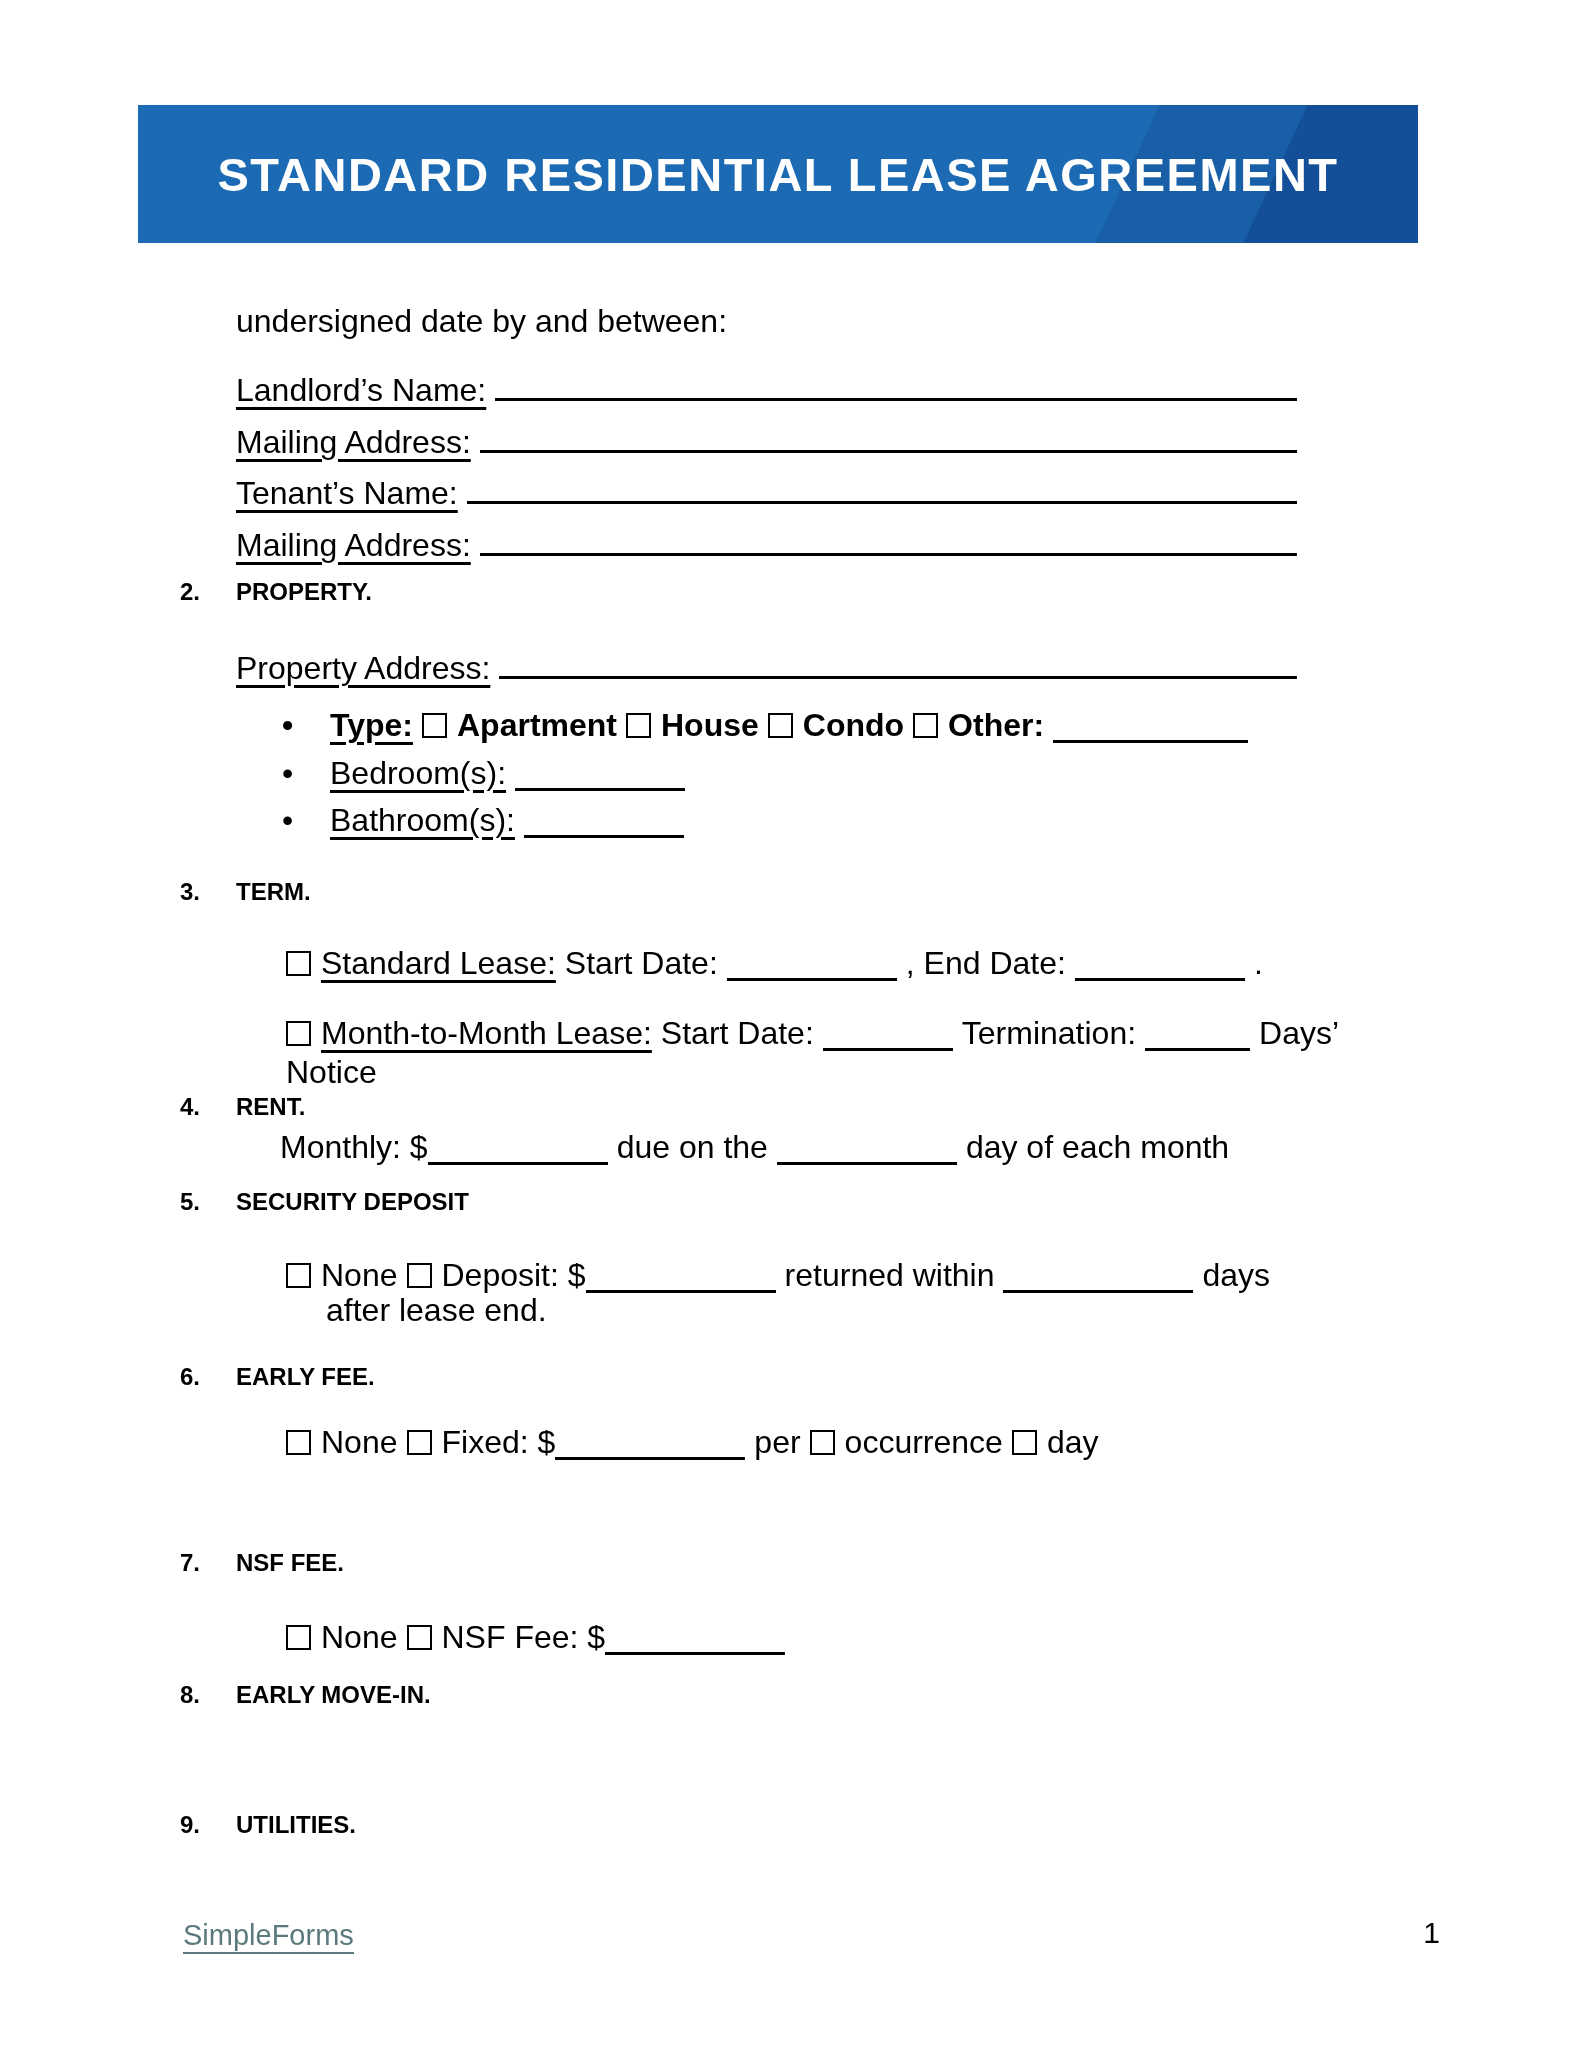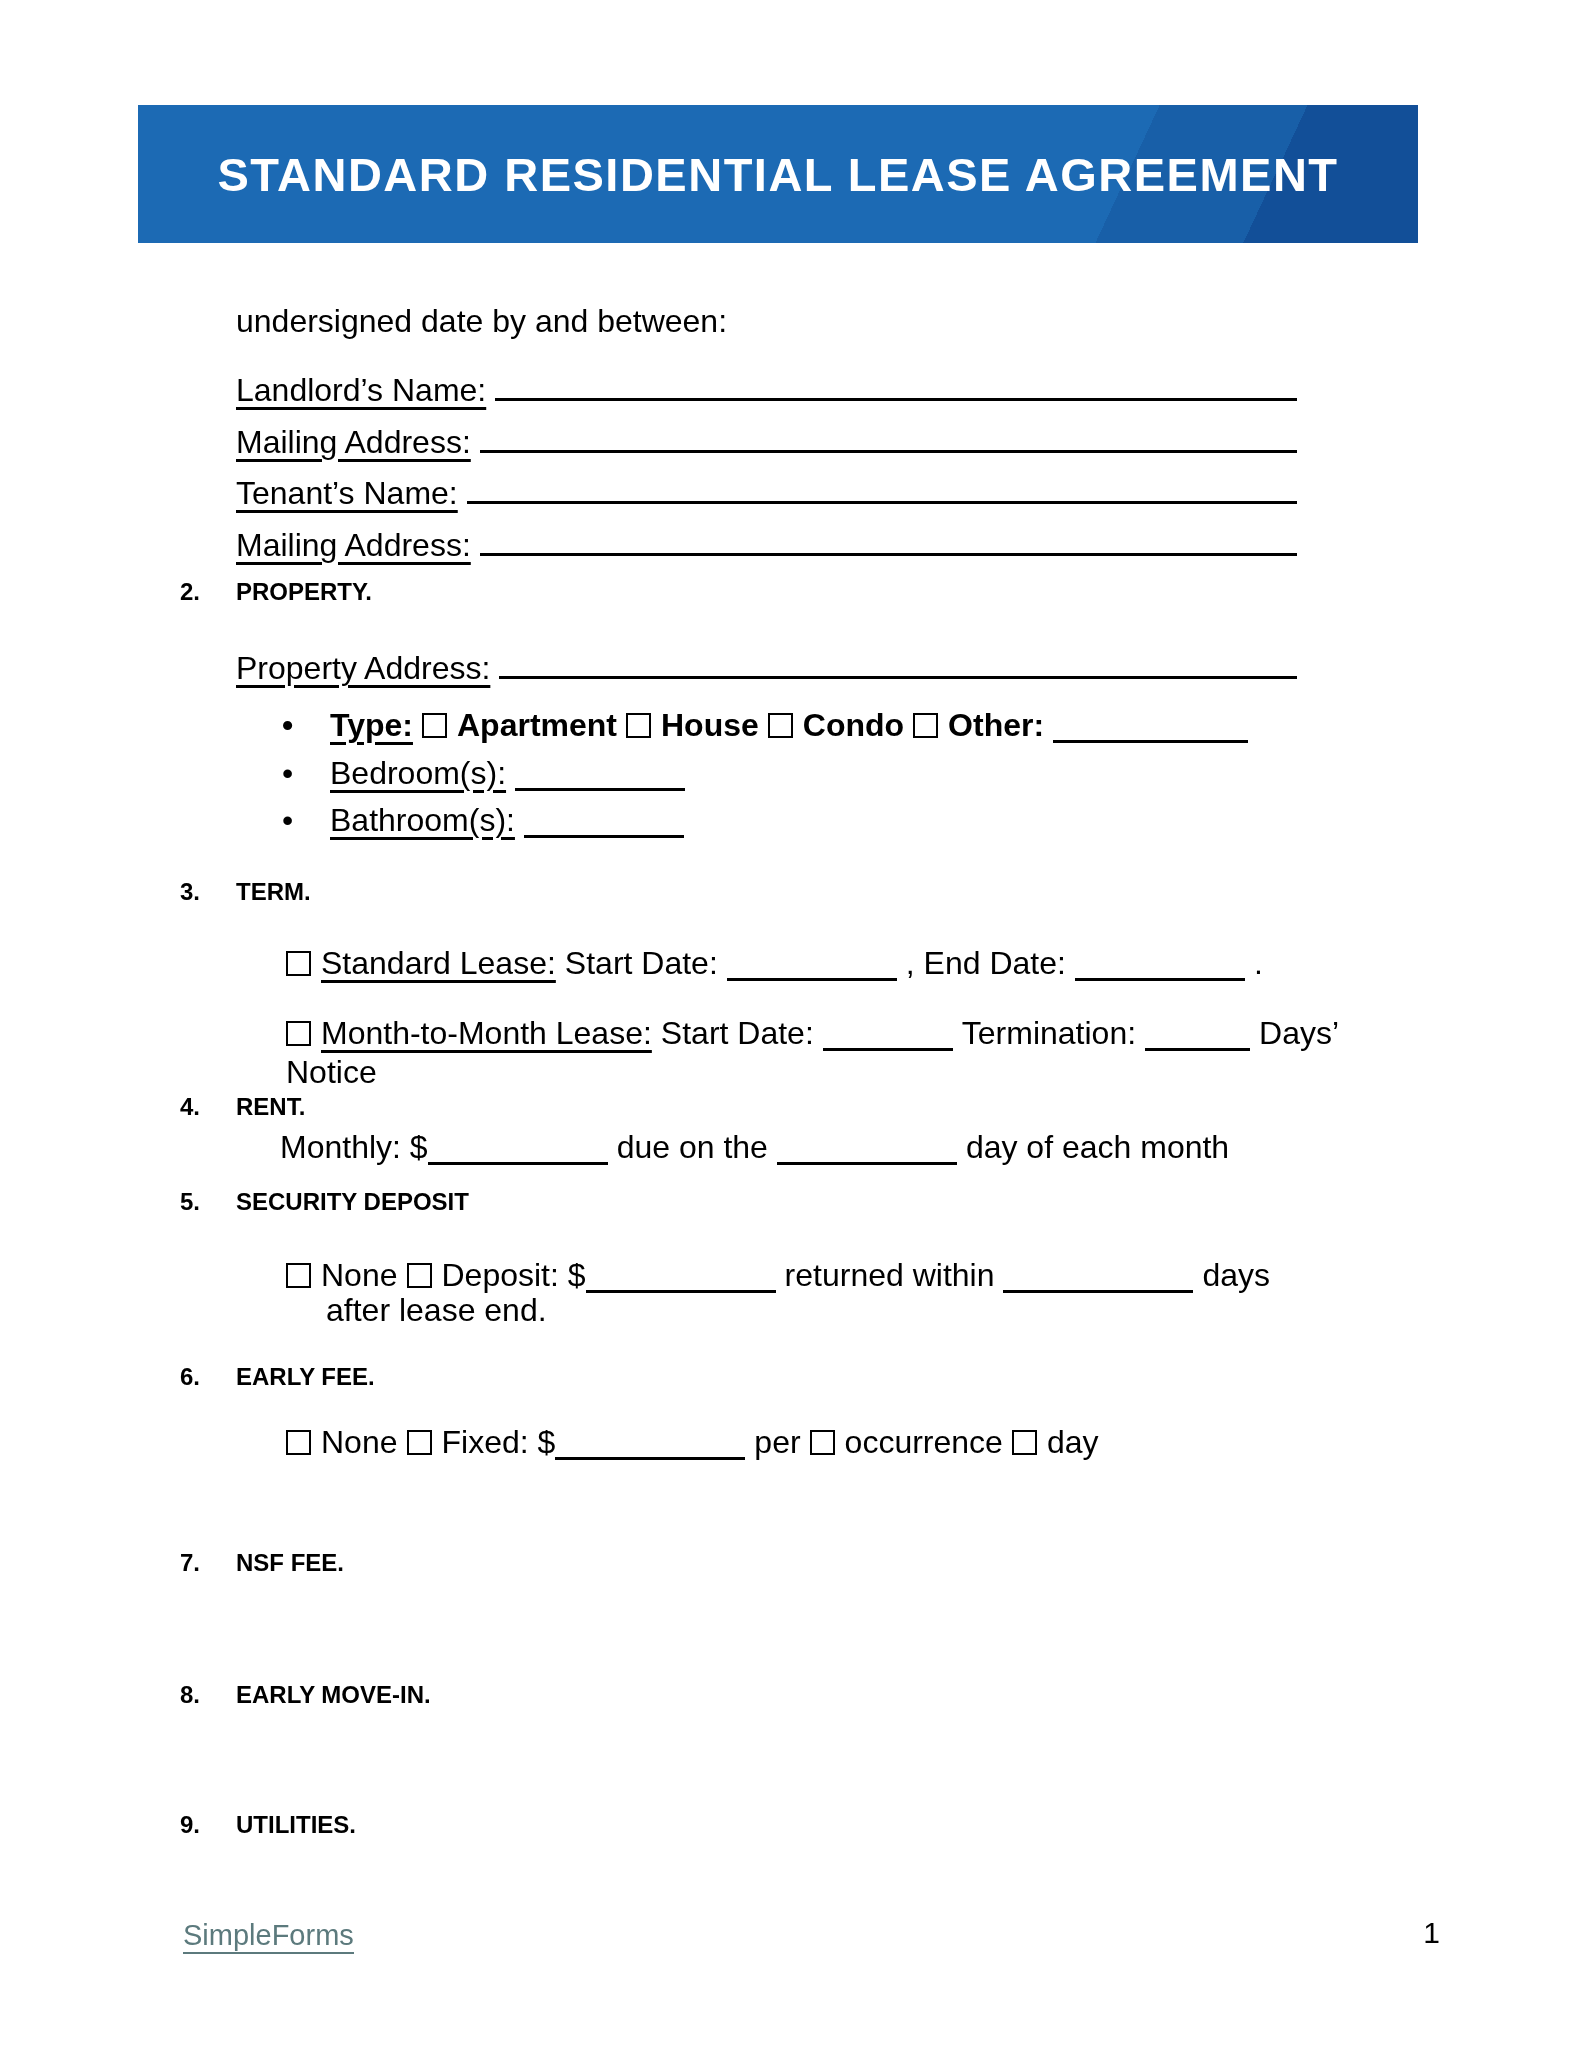--- a/index.html
+++ b/index.html
@@ -138,20 +138,23 @@
   <div class="heading" style="top:1363px;">
     <span class="num">6.</span><span>EARLY FEE.</span>
   </div>
   <div class="row" style="left:286px;top:1423px;">
     <span class="cb"></span><span class="seg">None</span><span class="cb"></span><span>Fixed: $</span><span class="blank w190"></span><span class="seg">per</span><span class="cb"></span><span class="seg">occurrence</span><span class="cb"></span><span>day</span>
   </div>
 
   <div class="heading" style="top:1549px;">
     <span class="num">7.</span><span>NSF FEE.</span>
   </div>
+  <div class="row" style="left:286px;top:1618px;">
+    <span class="cb"></span><span class="seg">None</span><span class="cb"></span><span>NSF Fee: $</span><span class="blank w180"></span>
+  </div>
 
   <div class="heading" style="top:1681px;">
     <span class="num">8.</span><span>EARLY MOVE-IN.</span>
   </div>
 
   <div class="heading" style="top:1811px;">
     <span class="num">9.</span><span>UTILITIES.</span>
   </div>
 
   <div class="footer-brand">SimpleForms</div>

